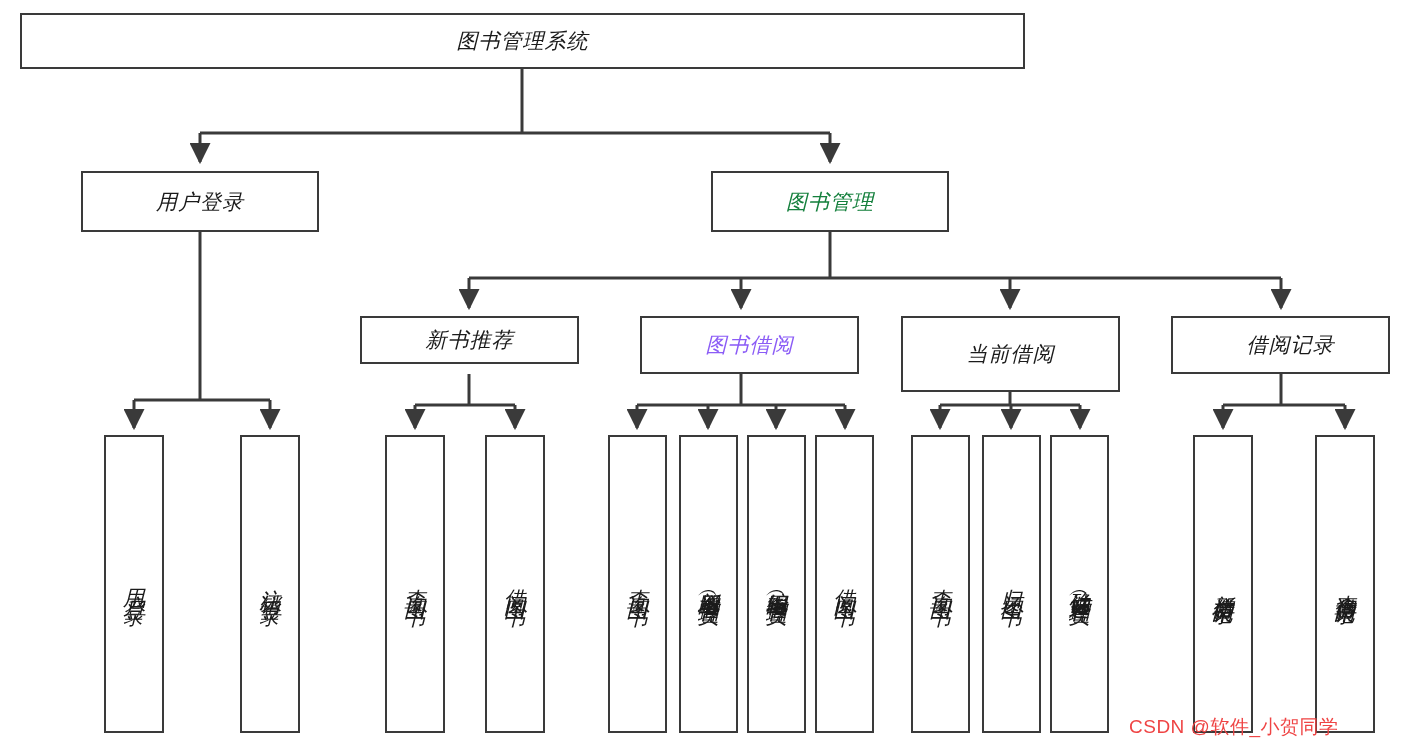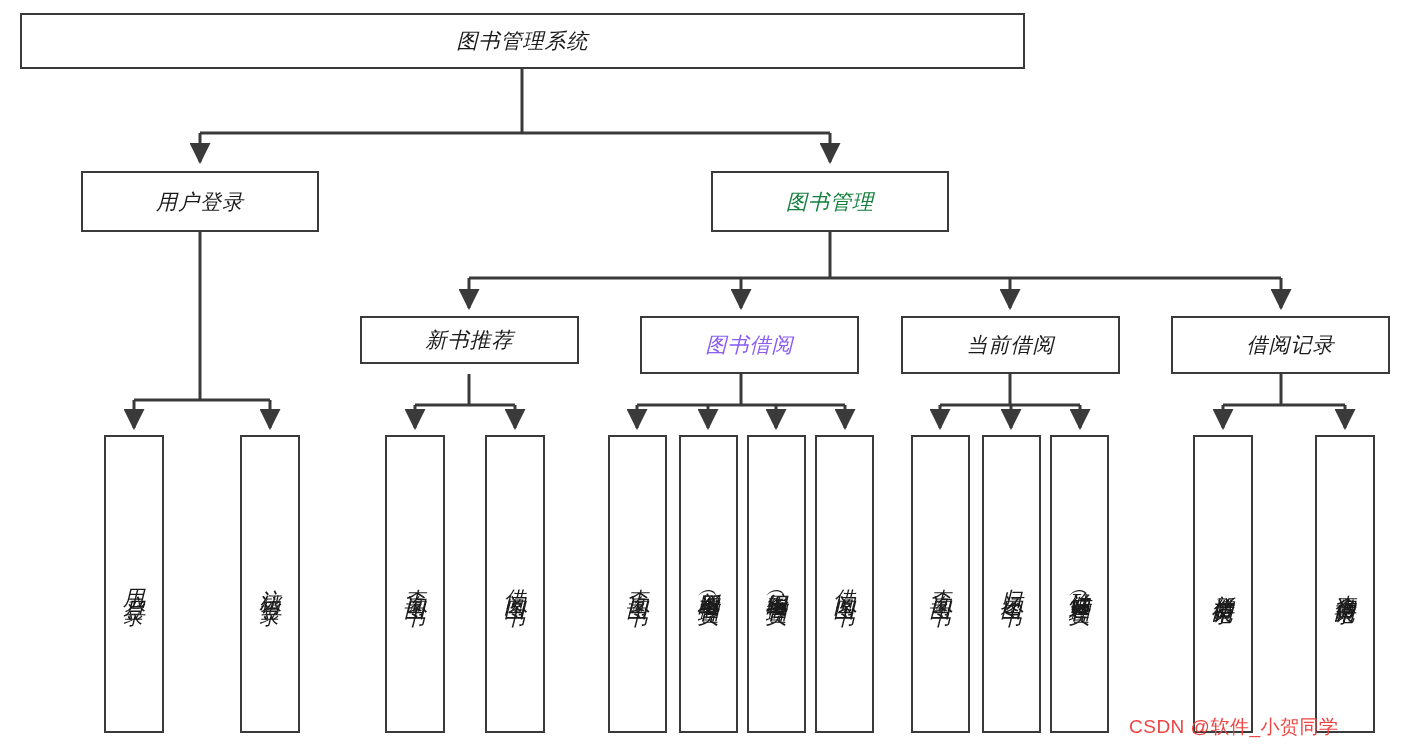--- a/index.html
+++ b/index.html
@@ -123,21 +123,21 @@
     </g>
   </svg>
 
   <div class="node node-root" style="left: 20px; top: 13px; width: 1005px; height: 56px; border-color: rgb(58, 58, 58); color: rgb(27, 27, 27); background: rgb(255, 255, 255);">图书管理系统</div>
 
   <div class="node node-h" style="left: 81px; top: 171px; width: 238px; height: 61px; border-color: rgb(58, 58, 58); color: rgb(27, 27, 27); background: rgb(255, 255, 255);">用户登录</div>
   <div class="node node-h" style="left: 711px; top: 171px; width: 238px; height: 61px; border-color: rgb(58, 58, 58); color: #15803d; background: rgb(255, 255, 255);">图书管理</div>
 
   <div class="node node-h" style="left: 360px; top: 316px; width: 219px; height: 48px; border-color: rgb(58, 58, 58); color: rgb(27, 27, 27); background: rgb(255, 255, 255);">新书推荐</div>
   <div class="node node-h" style="left: 632px; top: 316px; width: 219px; height: 58px; border-color: rgb(58, 58, 58); color: #8b5cf6; background: rgb(255, 255, 255); margin-left: 8px;">图书借阅</div>
-  <div class="node node-h" style="left: 901px; top: 316px; width: 219px; height: 58px; border-color: rgb(58, 58, 58); color: rgb(27, 27, 27); background: rgb(255, 255, 255); text-align: center;">当前借阅</div>
+  <div class="node node-h" style="left: 901px; top: 316px; width: 219px; height: 76px; border-color: rgb(58, 58, 58); color: rgb(27, 27, 27); background: rgb(255, 255, 255); text-align: center;">当前借阅</div>
   <div class="node node-h" style="left: 1171px; top: 316px; width: 219px; height: 58px; border-color: rgb(58, 58, 58); color: rgb(27, 27, 27); background: rgb(255, 255, 255); padding-left: 20px;">借阅记录</div>
 
   <div class="node node-v" style="left: 104px; top: 435px; width: 60px; height: 298px; border-color: rgb(58, 58, 58); color: rgb(27, 27, 27); background: rgb(255, 255, 255);">用户登录</div>
   <div class="node node-v" style="left: 240px; top: 435px; width: 60px; height: 298px; border-color: rgb(58, 58, 58); color: rgb(27, 27, 27); background: rgb(255, 255, 255);">注销登录</div>
   <div class="node node-v" style="left: 385px; top: 435px; width: 60px; height: 298px; border-color: rgb(58, 58, 58); color: rgb(27, 27, 27); background: rgb(255, 255, 255);">查询图书</div>
   <div class="node node-v" style="left: 485px; top: 435px; width: 60px; height: 298px; border-color: rgb(58, 58, 58); color: rgb(27, 27, 27); background: rgb(255, 255, 255);">借阅图书</div>
   <div class="node node-v" style="left: 608px; top: 435px; width: 59px; height: 298px; border-color: rgb(58, 58, 58); color: rgb(27, 27, 27); background: rgb(255, 255, 255);">查询图书</div>
   <div class="node node-v tight" style="left: 679px; top: 435px; width: 59px; height: 298px; border-color: rgb(58, 58, 58); color: rgb(27, 27, 27); background: rgb(255, 255, 255);">新增图书（管理员）</div>
   <div class="node node-v tight" style="left: 747px; top: 435px; width: 59px; height: 298px; border-color: rgb(58, 58, 58); color: rgb(27, 27, 27); background: rgb(255, 255, 255);">编辑图书（管理员）</div>
   <div class="node node-v" style="left: 815px; top: 435px; width: 59px; height: 298px; border-color: rgb(58, 58, 58); color: rgb(27, 27, 27); background: rgb(255, 255, 255);">借阅图书</div>

